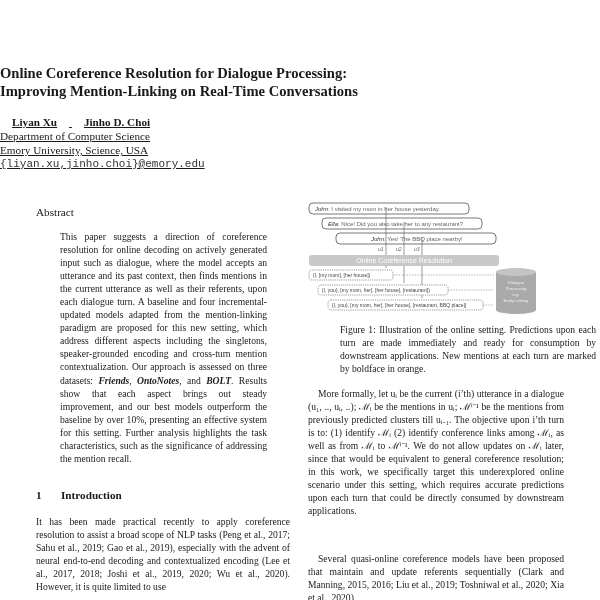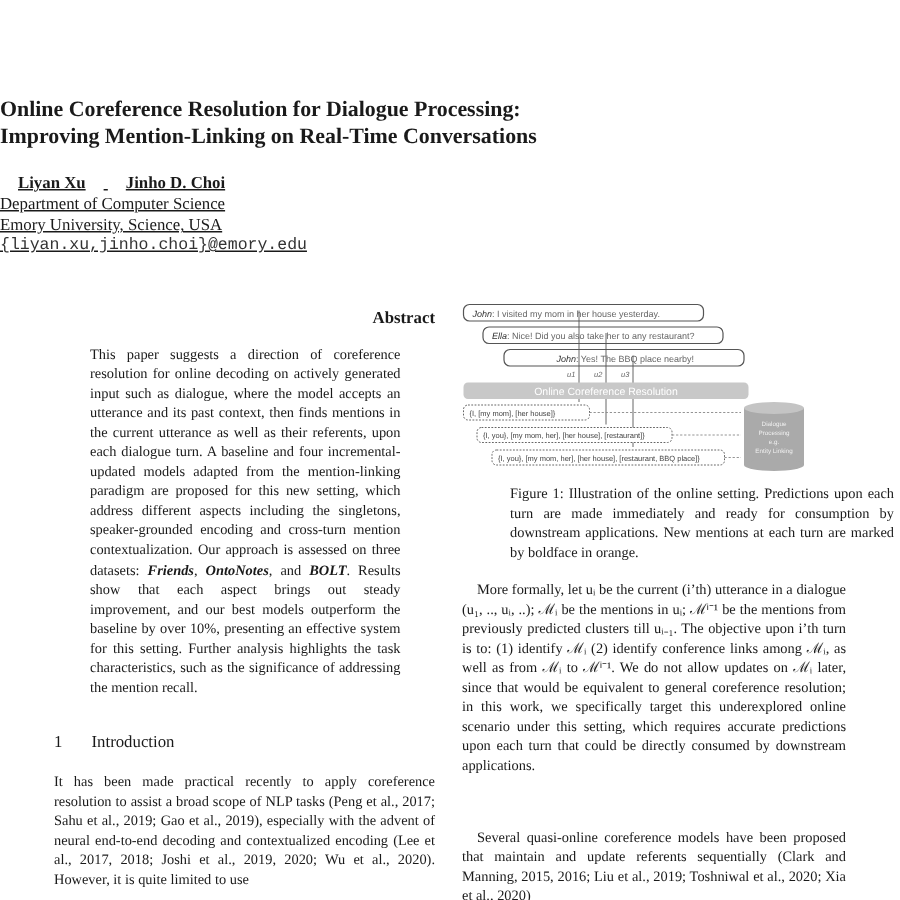--- a/index.html
+++ b/index.html
@@ -7,24 +7,24 @@
   .title { position: absolute; left: 0; width: 600px; top: 64px; text-align: left; font-weight: bold; font-size: 14.6px; line-height: 18px; }
   .authors { position: absolute; left: 0; width: 600px; top: 115px; font-size: 11.2px; line-height: 14px; text-decoration: underline; }
   .authors .names { font-weight: bold; }
   .authors .names span { margin: 0 12px; }
   .authors .email { font-family: "Liberation Mono", monospace; font-size: 11px; color: #333; }
 
   .col { position: absolute; font-size: 9.6px; line-height: 13.05px; text-align: justify; }
   .left { left: 36px; width: 254px; }
   .right { left: 308px; width: 256px; }
 
-  .abs-title { position: absolute; left: 36px; width: 254px; top: 206px; text-align: right; font-weight: bold; font-size: 11.2px; }
+  .abs-title { position: absolute; left: 36px; width: 254px; top: 206px; text-align: left; font-weight: normal; font-size: 11.2px; }
   .abs-text { left: 60px; width: 207px; top: 230px; }
   .abs-text i { font-style: italic; font-weight: bold; }
-  .sec-head { position: absolute; left: 36px; top: 489px; font-weight: normal; font-size: 11.2px; }
+  .sec-head { position: absolute; left: 36px; top: 489px; font-weight: bold; font-size: 11.2px; }
   .sec-head .num { display: inline-block; width: 25px; }
   .intro-text { top: 515px; }
 
   .fig { position: absolute; left: 306px; top: 200px; width: 262px; height: 122px; }
   .caption { top: 323px; left: 308px; width: 256px; margin-left: 32px; }
   .body-right1 { top: 387px; text-indent: 10px; }
   .body-right2 { top: 552px; text-indent: 10px; }
 </style>
 </head>
 <body>

